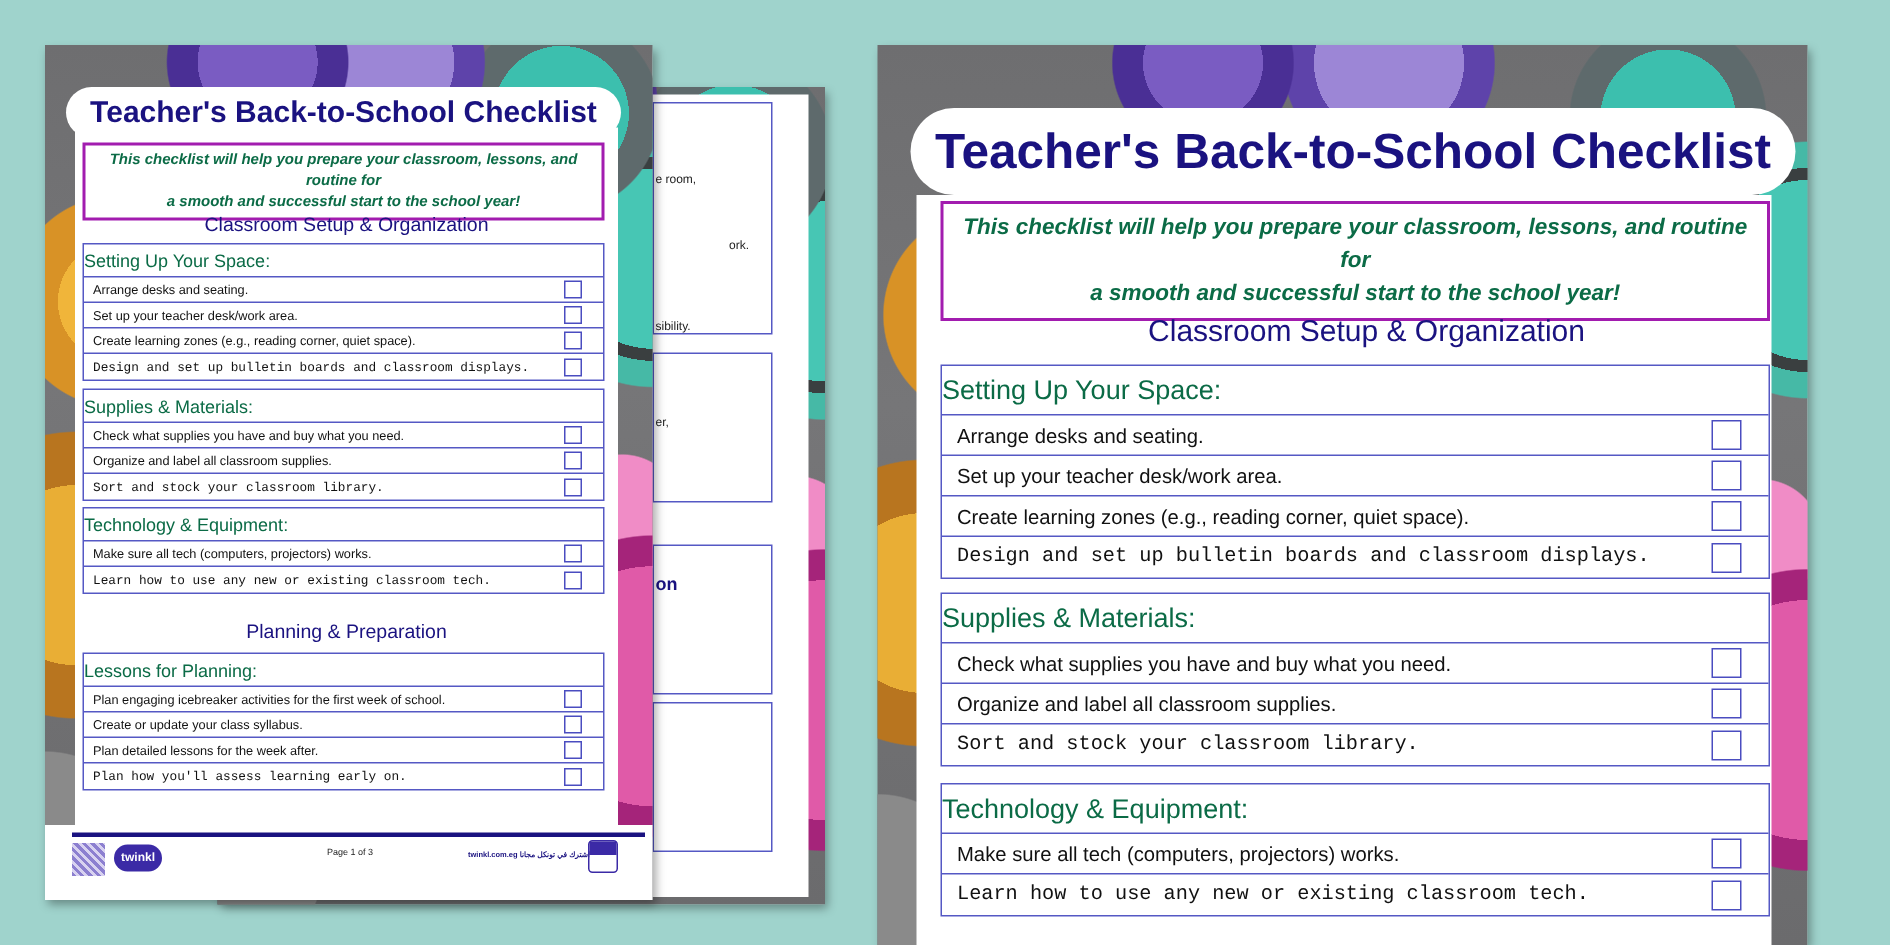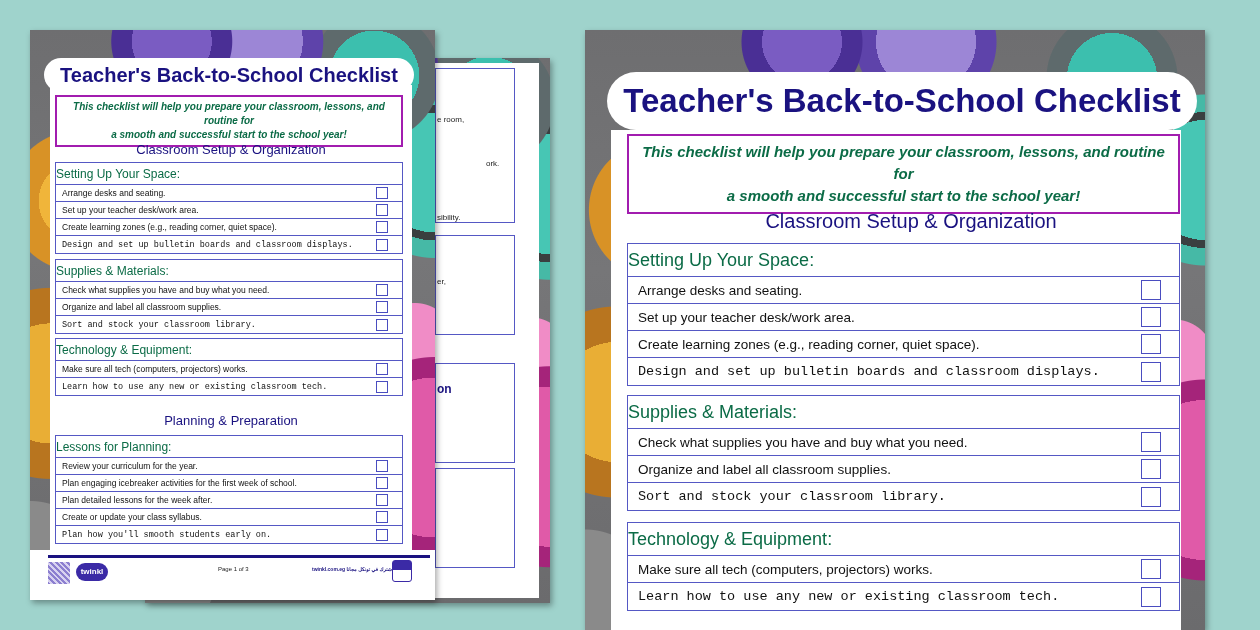--- a/index.html
+++ b/index.html
@@ -187,37 +187,33 @@
           <span>Learn how to use any new or existing classroom tech.</span>
           <span class="checkbox"></span>
         </div>
     </div>
 
     <div class="section-heading" style="left:0;top:328px;width:362px;">Planning &amp; Preparation</div>
 
     <div class="group" style="left:5px;top:350px;width:348px;">
       <div class="group-header">Lessons for Planning:</div>
       <div class="row">
-          <span>Review your curriculum for the year.</span>
-          <span class="checkbox"></span>
-        </div>
-      <div class="row">
           <span>Plan engaging icebreaker activities for the first week of school.</span>
           <span class="checkbox"></span>
         </div>
       <div class="row">
+          <span>Create or update your class syllabus.</span>
+          <span class="checkbox"></span>
+        </div>
+      <div class="row">
           <span>Plan detailed lessons for the week after.</span>
           <span class="checkbox"></span>
         </div>
       <div class="row">
-          <span>Create or update your class syllabus.</span>
-          <span class="checkbox"></span>
-        </div>
-      <div class="row">
-          <span>Plan how you'll smooth students early on.</span>
+          <span>Plan how you'll assess learning early on.</span>
           <span class="checkbox"></span>
         </div>
     </div>
   </div>
 
   <div id="front-footer">
     <div class="footer-rule"></div>
     <div class="qr"></div>
     <div class="twinkl-logo">twinkl</div>
     <div class="page-num">Page 1 of 3</div>

